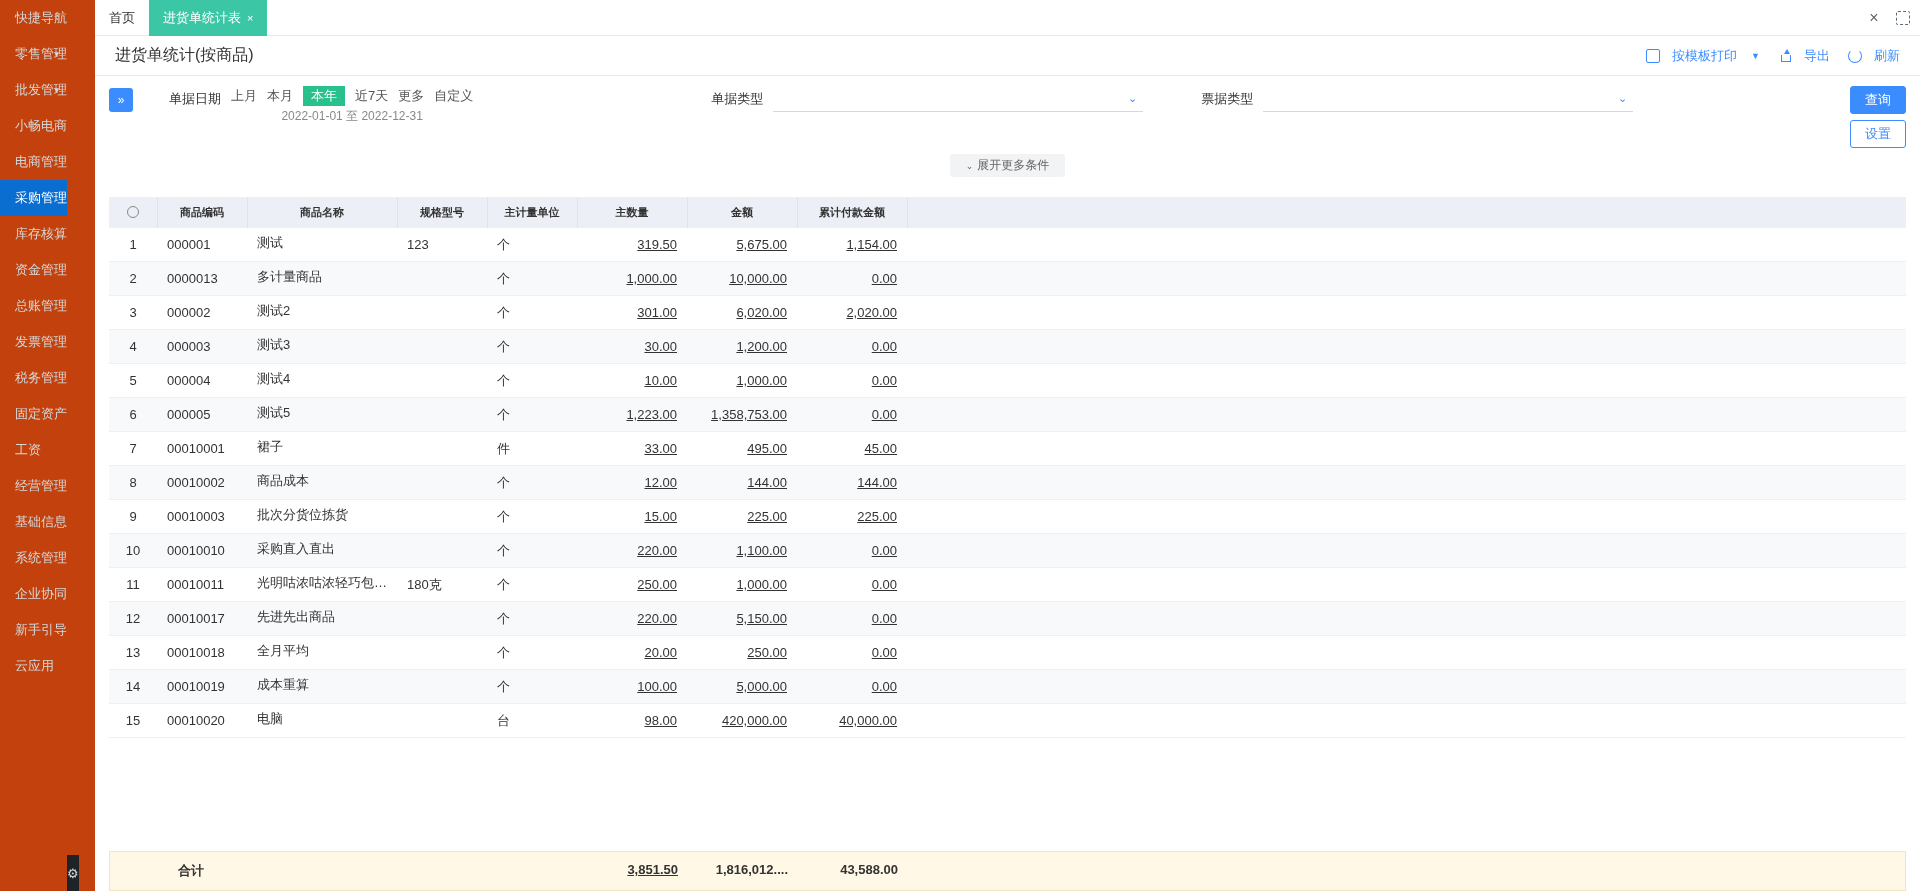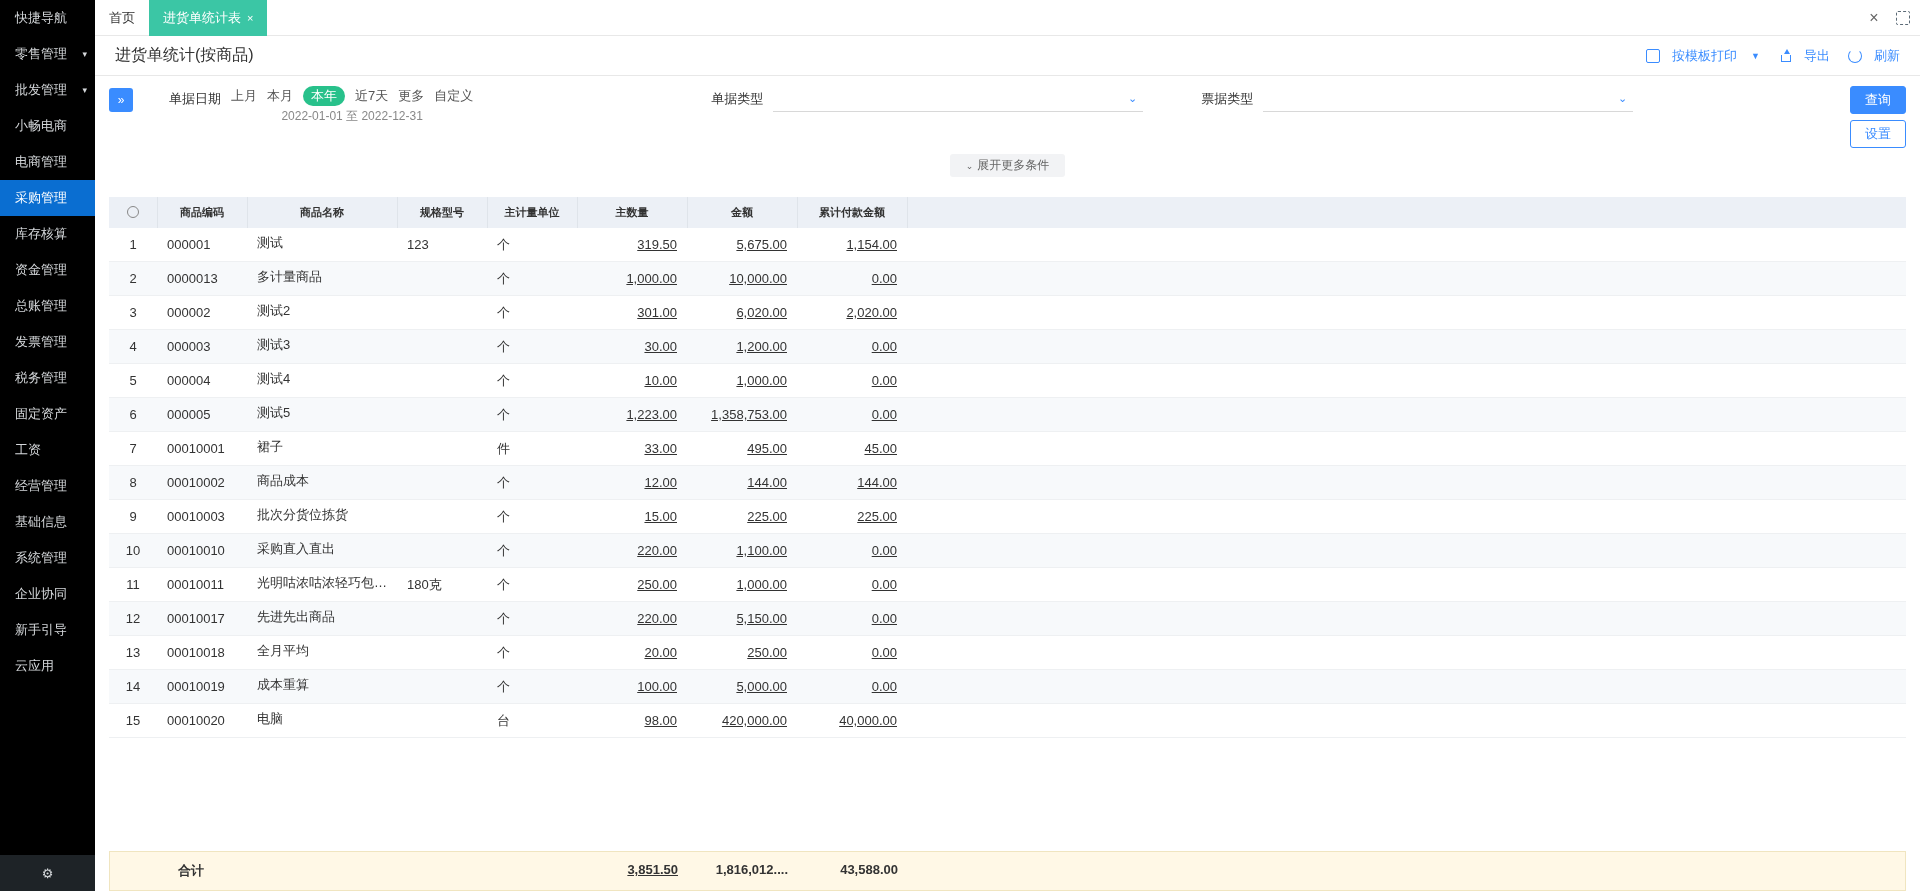--- a/index.html
+++ b/index.html
@@ -1,18 +1,18 @@
 <!DOCTYPE html>
 <html><head>
 <meta charset="utf-8">
 <style>
 * { margin: 0; padding: 0; box-sizing: border-box; font-family: "Microsoft YaHei", Arial, sans-serif; }
 body { background: #fff; width: 1920px; height: 891px; overflow: hidden; font-size: 13px; color: #333; }
 .app { display: flex; height: 100%; }
-.sidebar { width: 95px; background: #000000; color: #d5d8db; display: flex; flex-direction: column; text-align: right; }
+.sidebar { width: 95px; background: #c2410c; color: #d5d8db; display: flex; flex-direction: row; text-align: right; }
 .sidebar-item { height: 36px; display: flex; align-items: center; padding-left: 15px; cursor: pointer; position: relative; font-size: 13px; }
 .sidebar-item.active { background: #0a6ed1; color: #fff; }
 .sidebar-item .arrow { position: absolute; right: 8px; font-size: 9px; }
 .sidebar-footer { margin-top: auto; height: 36px; display: flex; align-items: center; justify-content: center; background: #1e2327; }
 .main { flex: 1; display: flex; flex-direction: column; background: #fff; position: relative; }
 .tabs { height: 36px; display: flex; align-items: center; border-bottom: 1px solid #e8e8e8; background: #fff; }
 .tab { padding: 0 14px; height: 36px; line-height: 36px; cursor: pointer; font-size: 13px; color: #333; display: flex; align-items: center; }
 .tab.active { background: #3bc6a5; color: #fff; }
 .tab-close { margin-left: 6px; font-size: 11px; }
 .tabs-right { margin-left: auto; display: flex; align-items: center; gap: 12px; padding-right: 10px; }
@@ -30,21 +30,21 @@
 .caret-down { font-size: 9px; color: #3a8cff; margin-left: 2px; }
 .filter-wrap { display: flex; align-items: flex-start; padding: 10px 14px 0 14px; background: #fff; }
 .expand-toggle { width: 24px; height: 24px; background: #3a8cff; border-radius: 3px; display: flex; align-items: center; justify-content: center; color: #fff; cursor: pointer; margin-right: 18px; margin-top: 2px; }
 .expand-toggle span { font-size: 12px; }
 .filters { flex: 1; display: flex; flex-wrap: wrap; }
 .filter-group { display: flex; align-items: flex-start; margin-right: 40px; }
 .filter-label { width: 80px; text-align: right; padding-right: 10px; padding-top: 4px; color: #333; }
 .filter-content { display: flex; flex-direction: column; }
 .date-quick { display: flex; gap: 10px; align-items: center; }
 .date-opt { color: #555; cursor: pointer; font-size: 13px; }
-.date-opt.active { background: #28c18b; color: #fff; padding: 1px 8px; border-radius: 10px; }
+.date-opt.active { background: #28c18b; color: #fff; padding: 1px 8px; border-radius: 0; }
 .date-range { color: #888; font-size: 12px; margin-top: 2px; text-align: center; }
 .select-box { width: 370px; height: 26px; border-bottom: 1px solid #d8d8d8; display: flex; align-items: center; justify-content: flex-end; padding-right: 6px; cursor: pointer; }
 .select-box .chev { color: #3a8cff; font-size: 11px; }
 .filter-actions { display: flex; flex-direction: column; gap: 6px; margin-left: auto; }
 .btn { padding: 4px 14px; border-radius: 3px; font-size: 13px; cursor: pointer; text-align: center; }
 .btn-primary { background: #3a8cff; color: #fff; border: 1px solid #3a8cff; }
 .btn-outline { background: #fff; color: #3a8cff; border: 1px solid #3a8cff; }
 .expand-more { text-align: center; padding: 6px 0; }
 .expand-more-btn { display: inline-flex; align-items: center; gap: 4px; padding: 3px 16px; background: #f2f3f5; border-radius: 3px; color: #666; cursor: pointer; font-size: 12px; }
 .expand-more-btn .dv { font-size: 9px; }

